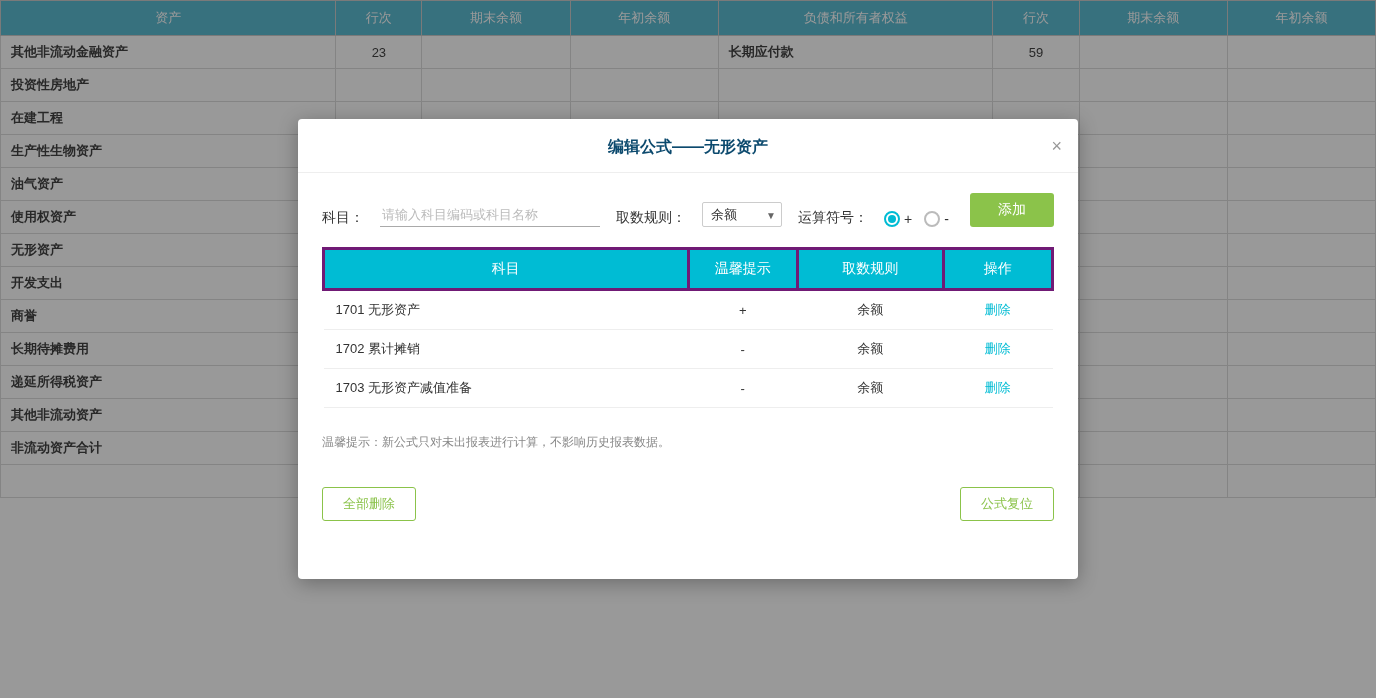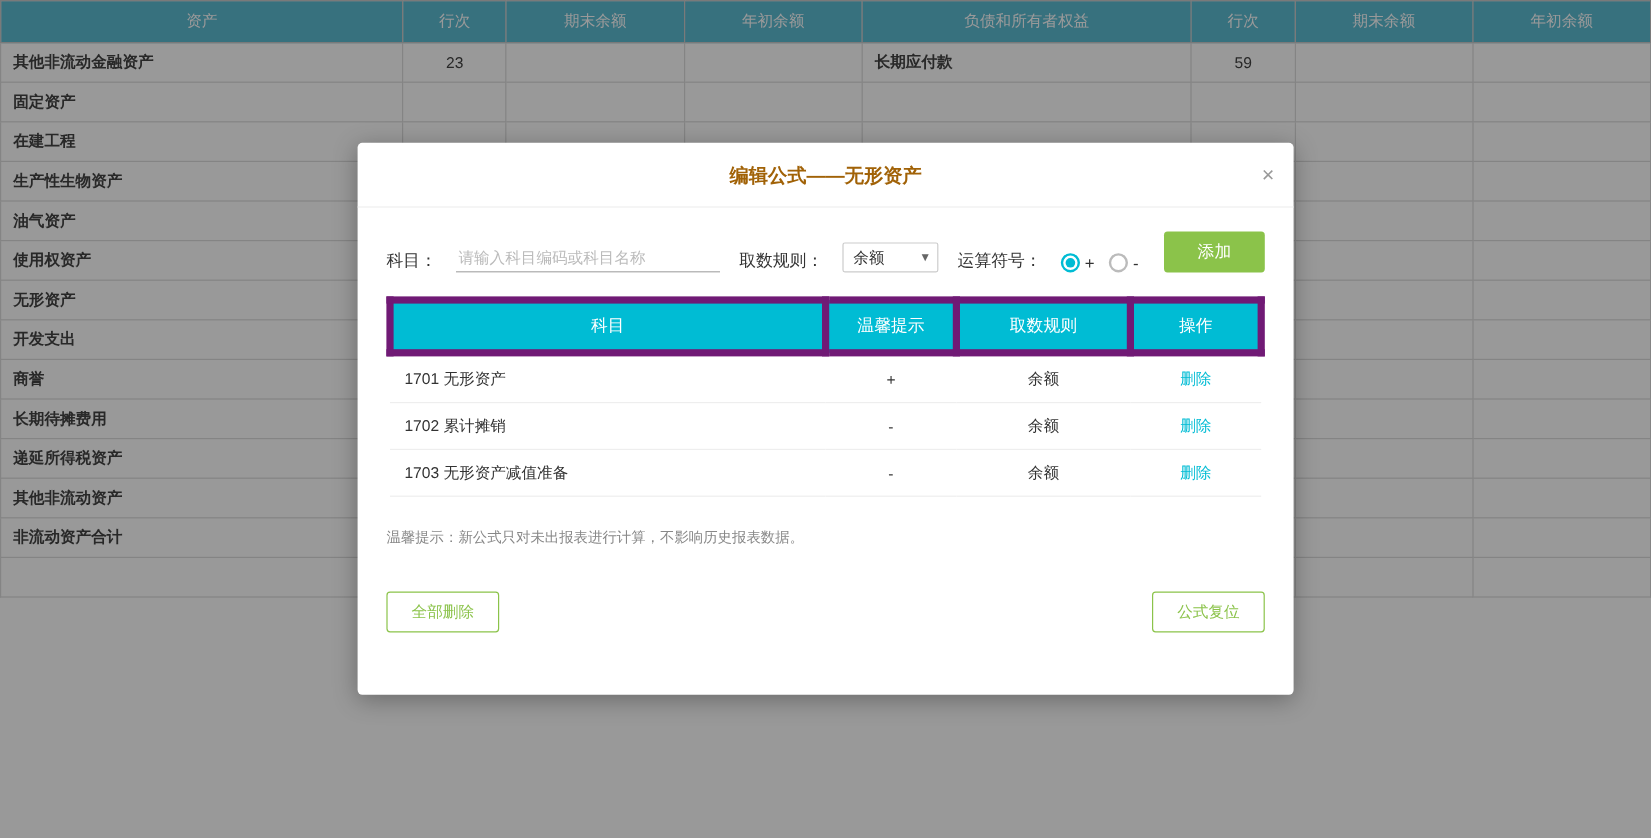--- a/index.html
+++ b/index.html
@@ -77,21 +77,21 @@
 
     .modal-header {
       padding: 18px 24px 14px;
       border-bottom: 1px solid #eee;
       text-align: center;
       position: relative;
     }
 
     .modal-title {
       font-size: 16px;
-      color: #a16207;
+      color: #0c4a6e;
       font-weight: bold;
     }
 
     .modal-close {
       position: absolute;
       right: 16px;
       top: 50%;
       transform: translateY(-50%);
       font-size: 18px;
       color: #999;
@@ -226,21 +226,21 @@
       margin-bottom: 16px;
     }
 
     .data-table thead tr th {
       background: #00bcd4;
       color: #fff;
       padding: 10px 12px;
       text-align: center;
       font-weight: normal;
       font-size: 14px;
-      border: 6px solid #701a75;
+      border: 3px solid #701a75;
     }
 
     .data-table tbody tr td {
       padding: 10px 12px;
       text-align: center;
       border-bottom: 1px solid #eee;
       font-size: 13px;
       color: #333;
     }
 
@@ -305,21 +305,21 @@
           <td class="left-col">其他非流动金融资产</td>
           <td class="">23</td>
           <td class=""></td>
           <td class=""></td>
           <td class="left-col">长期应付款</td>
           <td class="">59</td>
           <td class=""></td>
           <td class=""></td>
         </tr>
         <tr>
-          <td class="left-col">固定资产</td>
+          <td class="left-col">投资性房地产</td>
           <td class=""></td>
           <td class=""></td>
           <td class=""></td>
           <td class="left-col"></td>
           <td class=""></td>
           <td class=""></td>
           <td class=""></td>
         </tr>
         <tr>
           <td class="left-col">在建工程</td>

